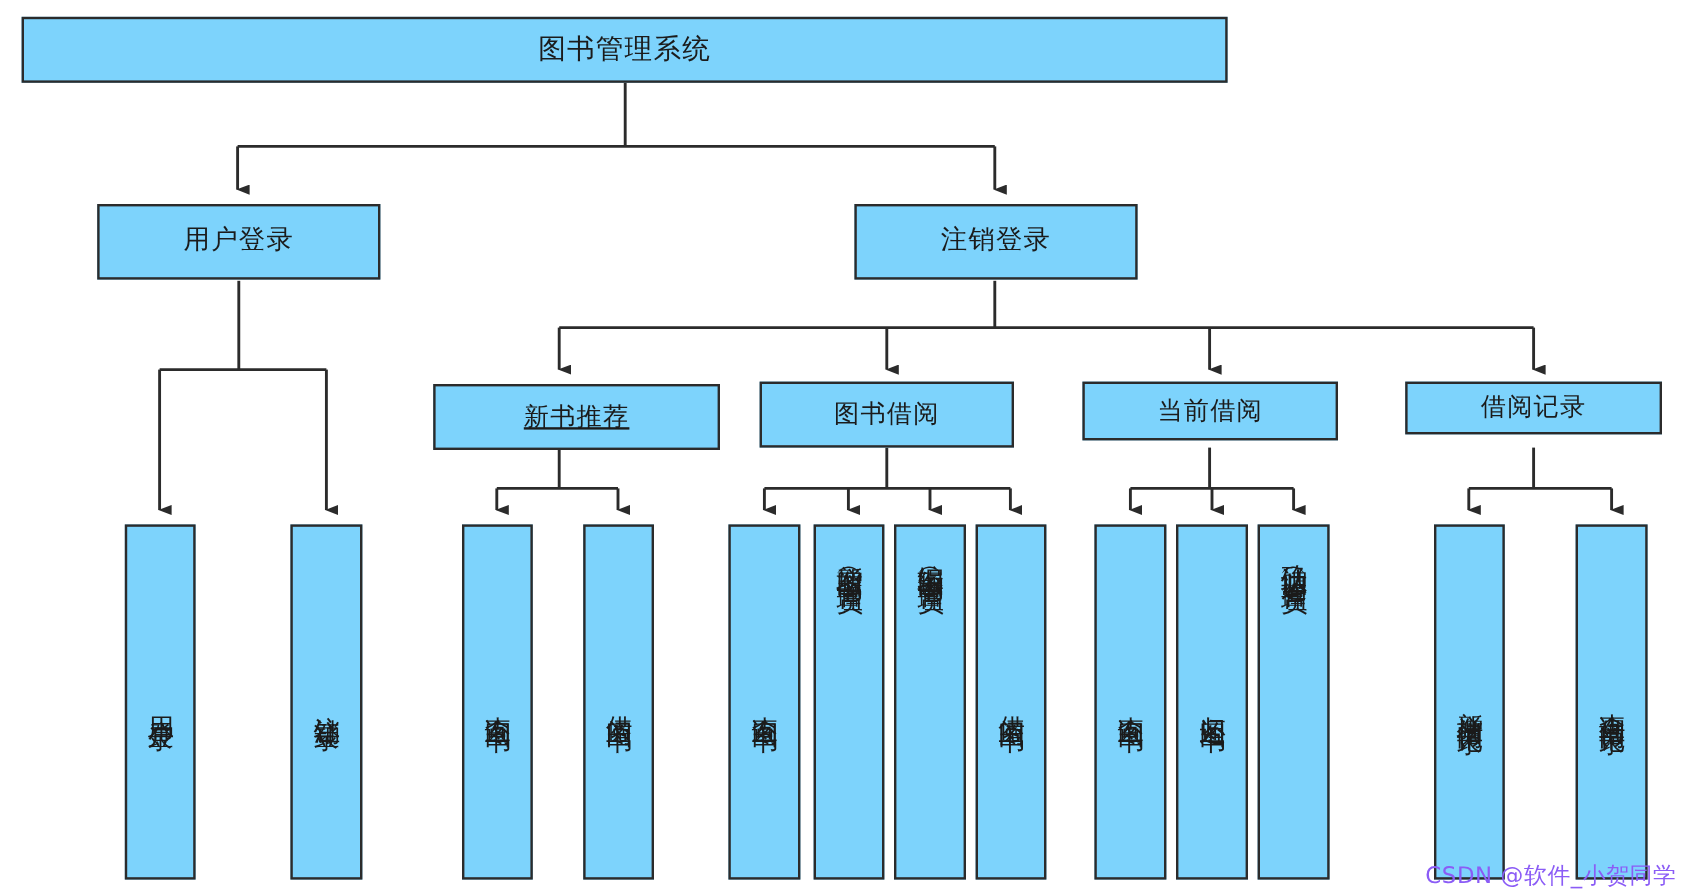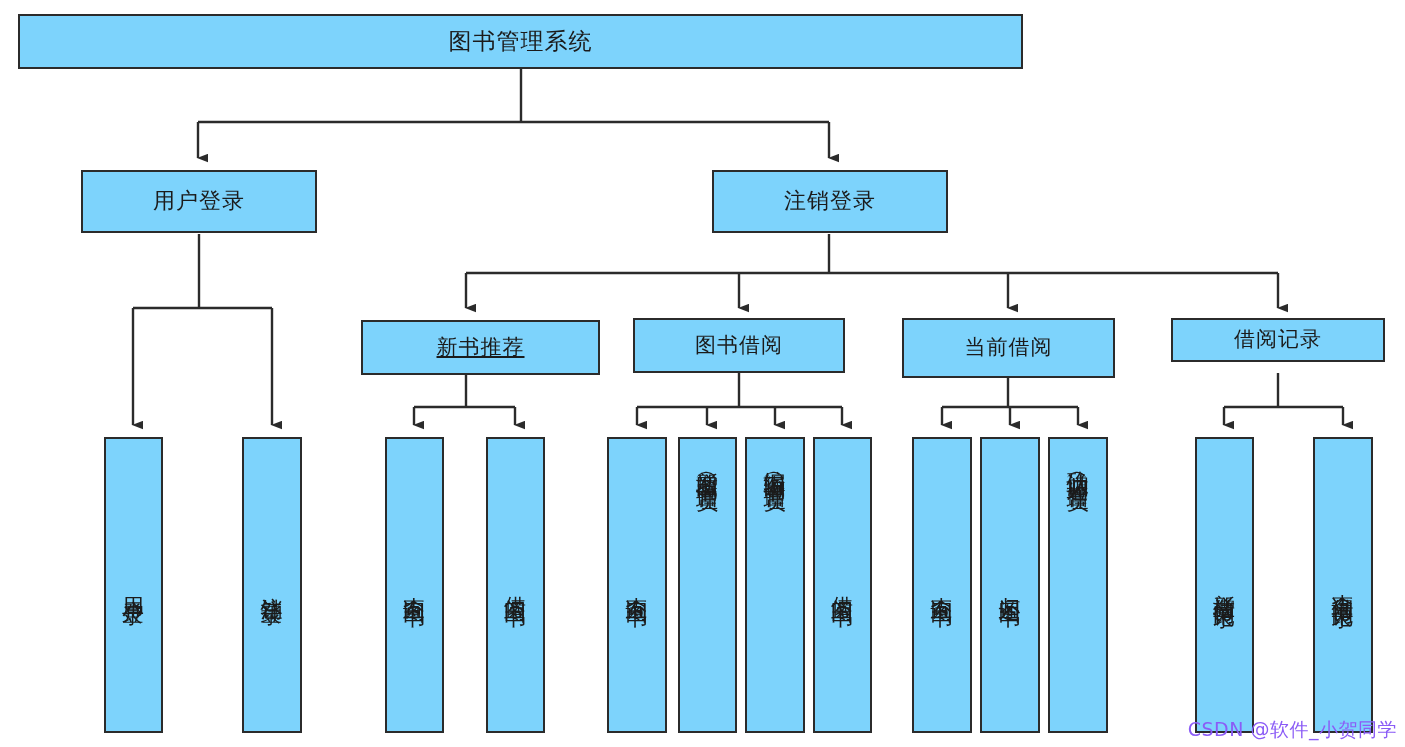--- a/index.html
+++ b/index.html
@@ -132,21 +132,21 @@
   <div class="node lvl1" style="left:712px; top:170px; width:236px; height:63px;">
     <span class="node-label">注销登录</span>
   </div>
 
   <div class="node lvl2" style="left:361px; top:320px; width:239px; height:55px;text-decoration:underline;">
     <span class="node-label">新书推荐</span>
   </div>
   <div class="node lvl2" style="left:633px; top:318px; width:212px; height:55px;align-items:center;">
     <span class="node-label">图书借阅</span>
   </div>
-  <div class="node lvl2" style="left:902px; top:318px; width:213px; height:60px;">
+  <div class="node lvl2" style="left:902px; top:318px; width:213px; height:49px;">
     <span class="node-label">当前借阅</span>
   </div>
   <div class="node lvl2" style="left:1171px; top:318px; width:214px; height:44px;">
     <span class="node-label">借阅记录</span>
   </div>
 
   <div class="node leaf center" style="left:104px; top:437px; width:59px; height:296px;">
     <span class="node-label">用户登录</span>
   </div>
   <div class="node leaf center" style="left:242px; top:437px; width:60px; height:296px;">

